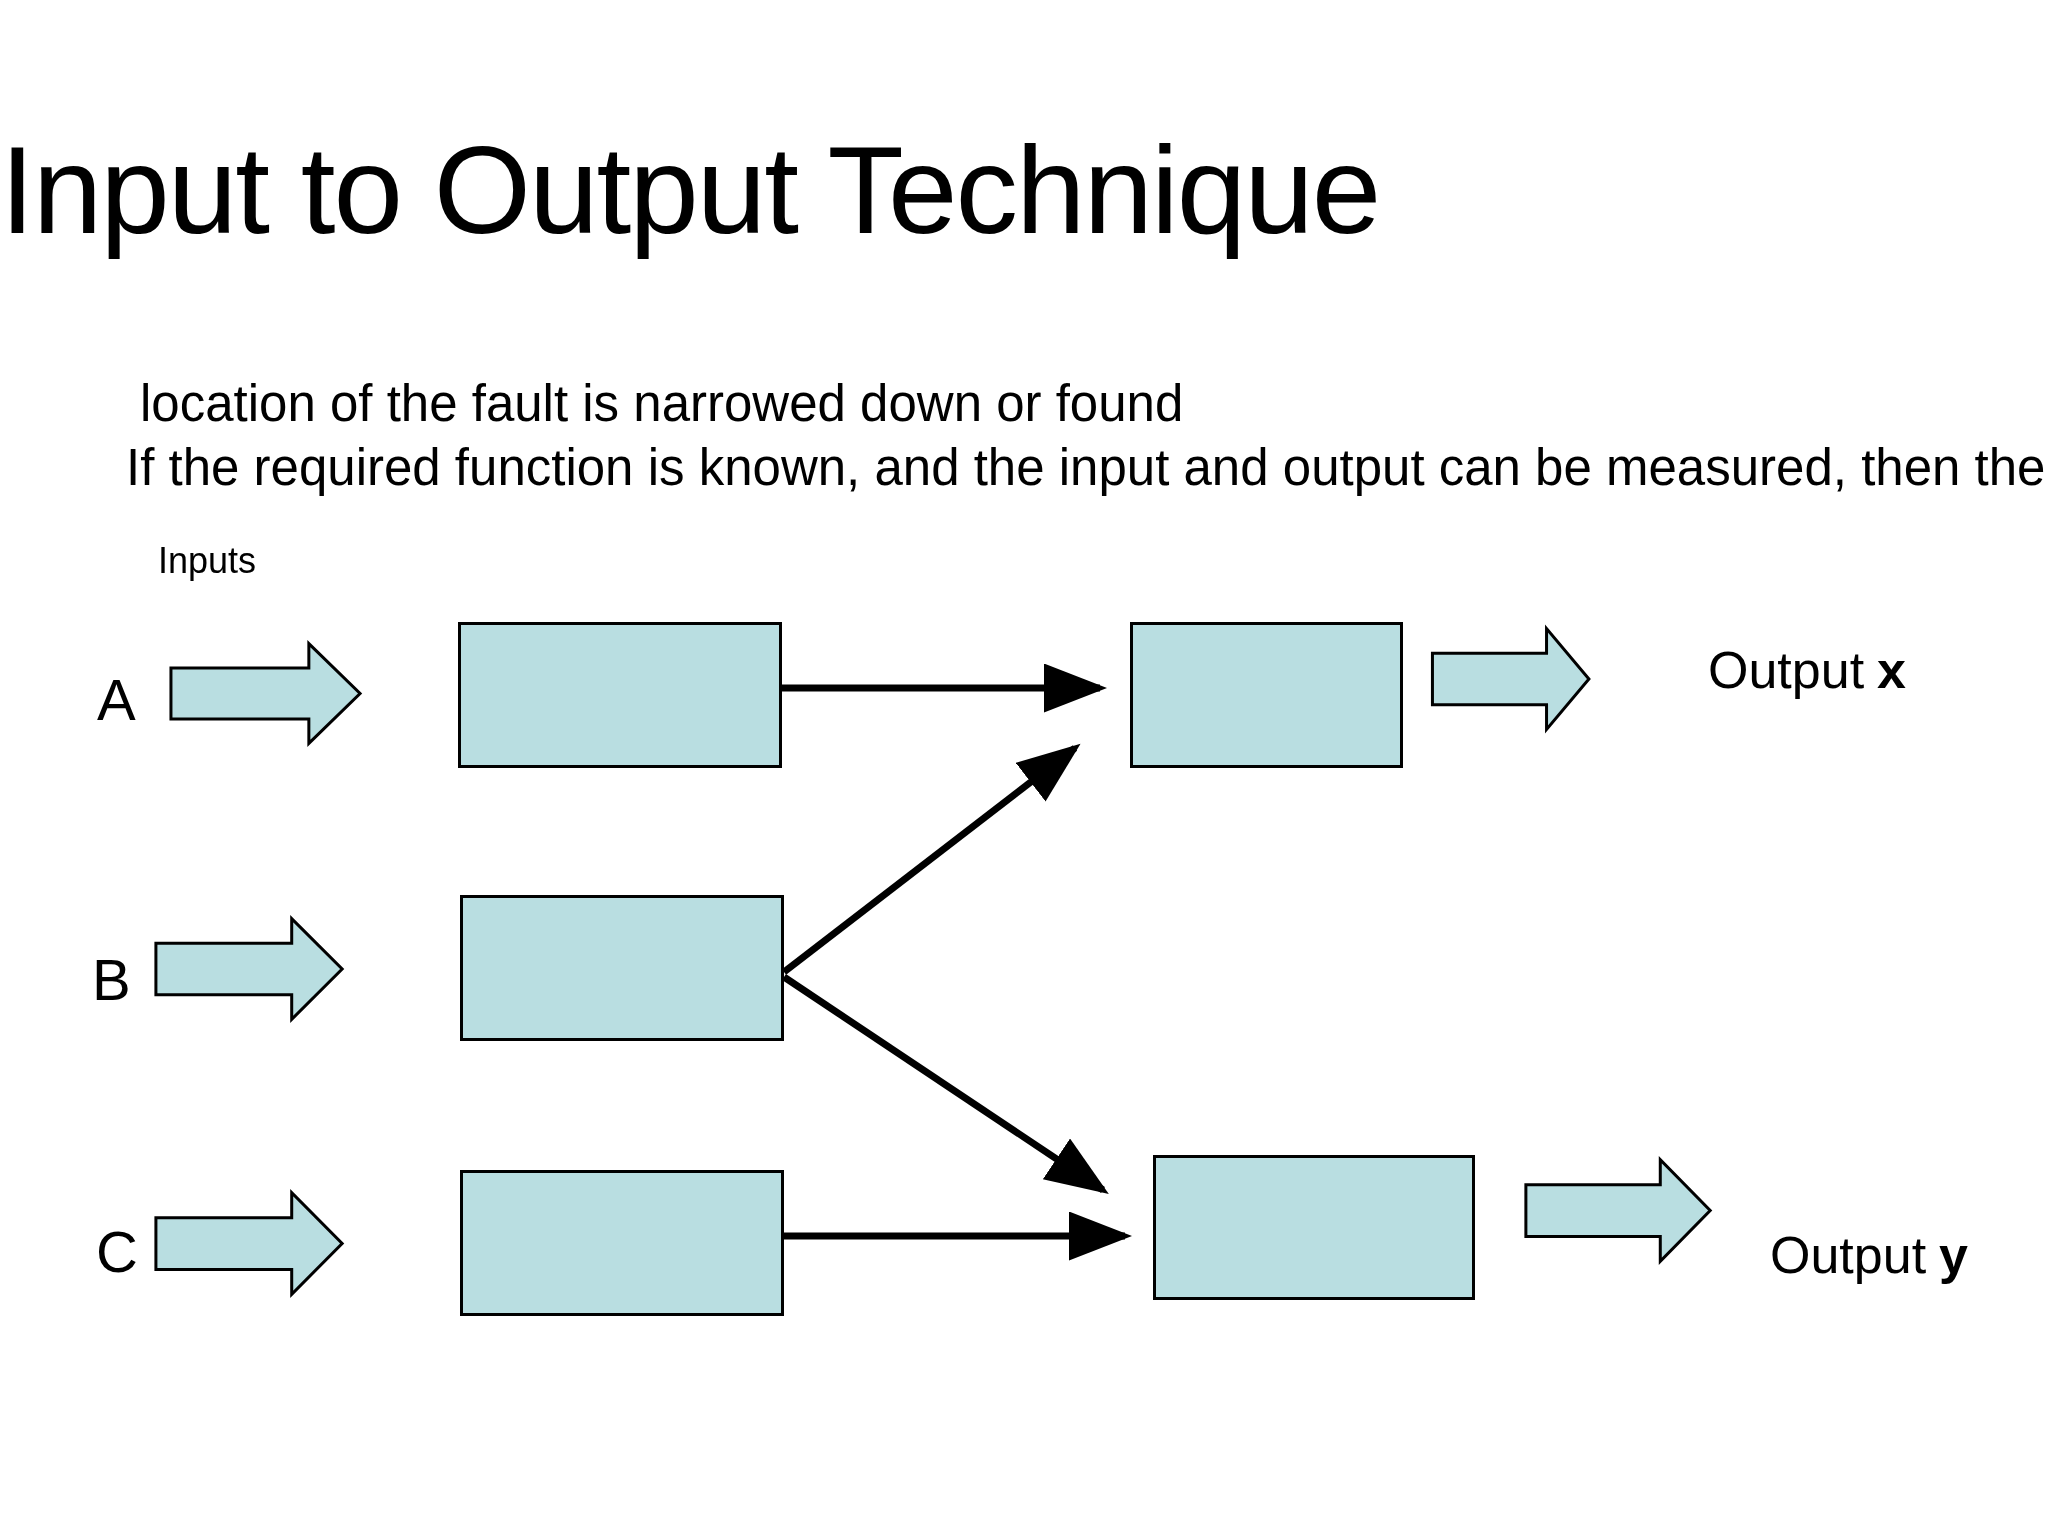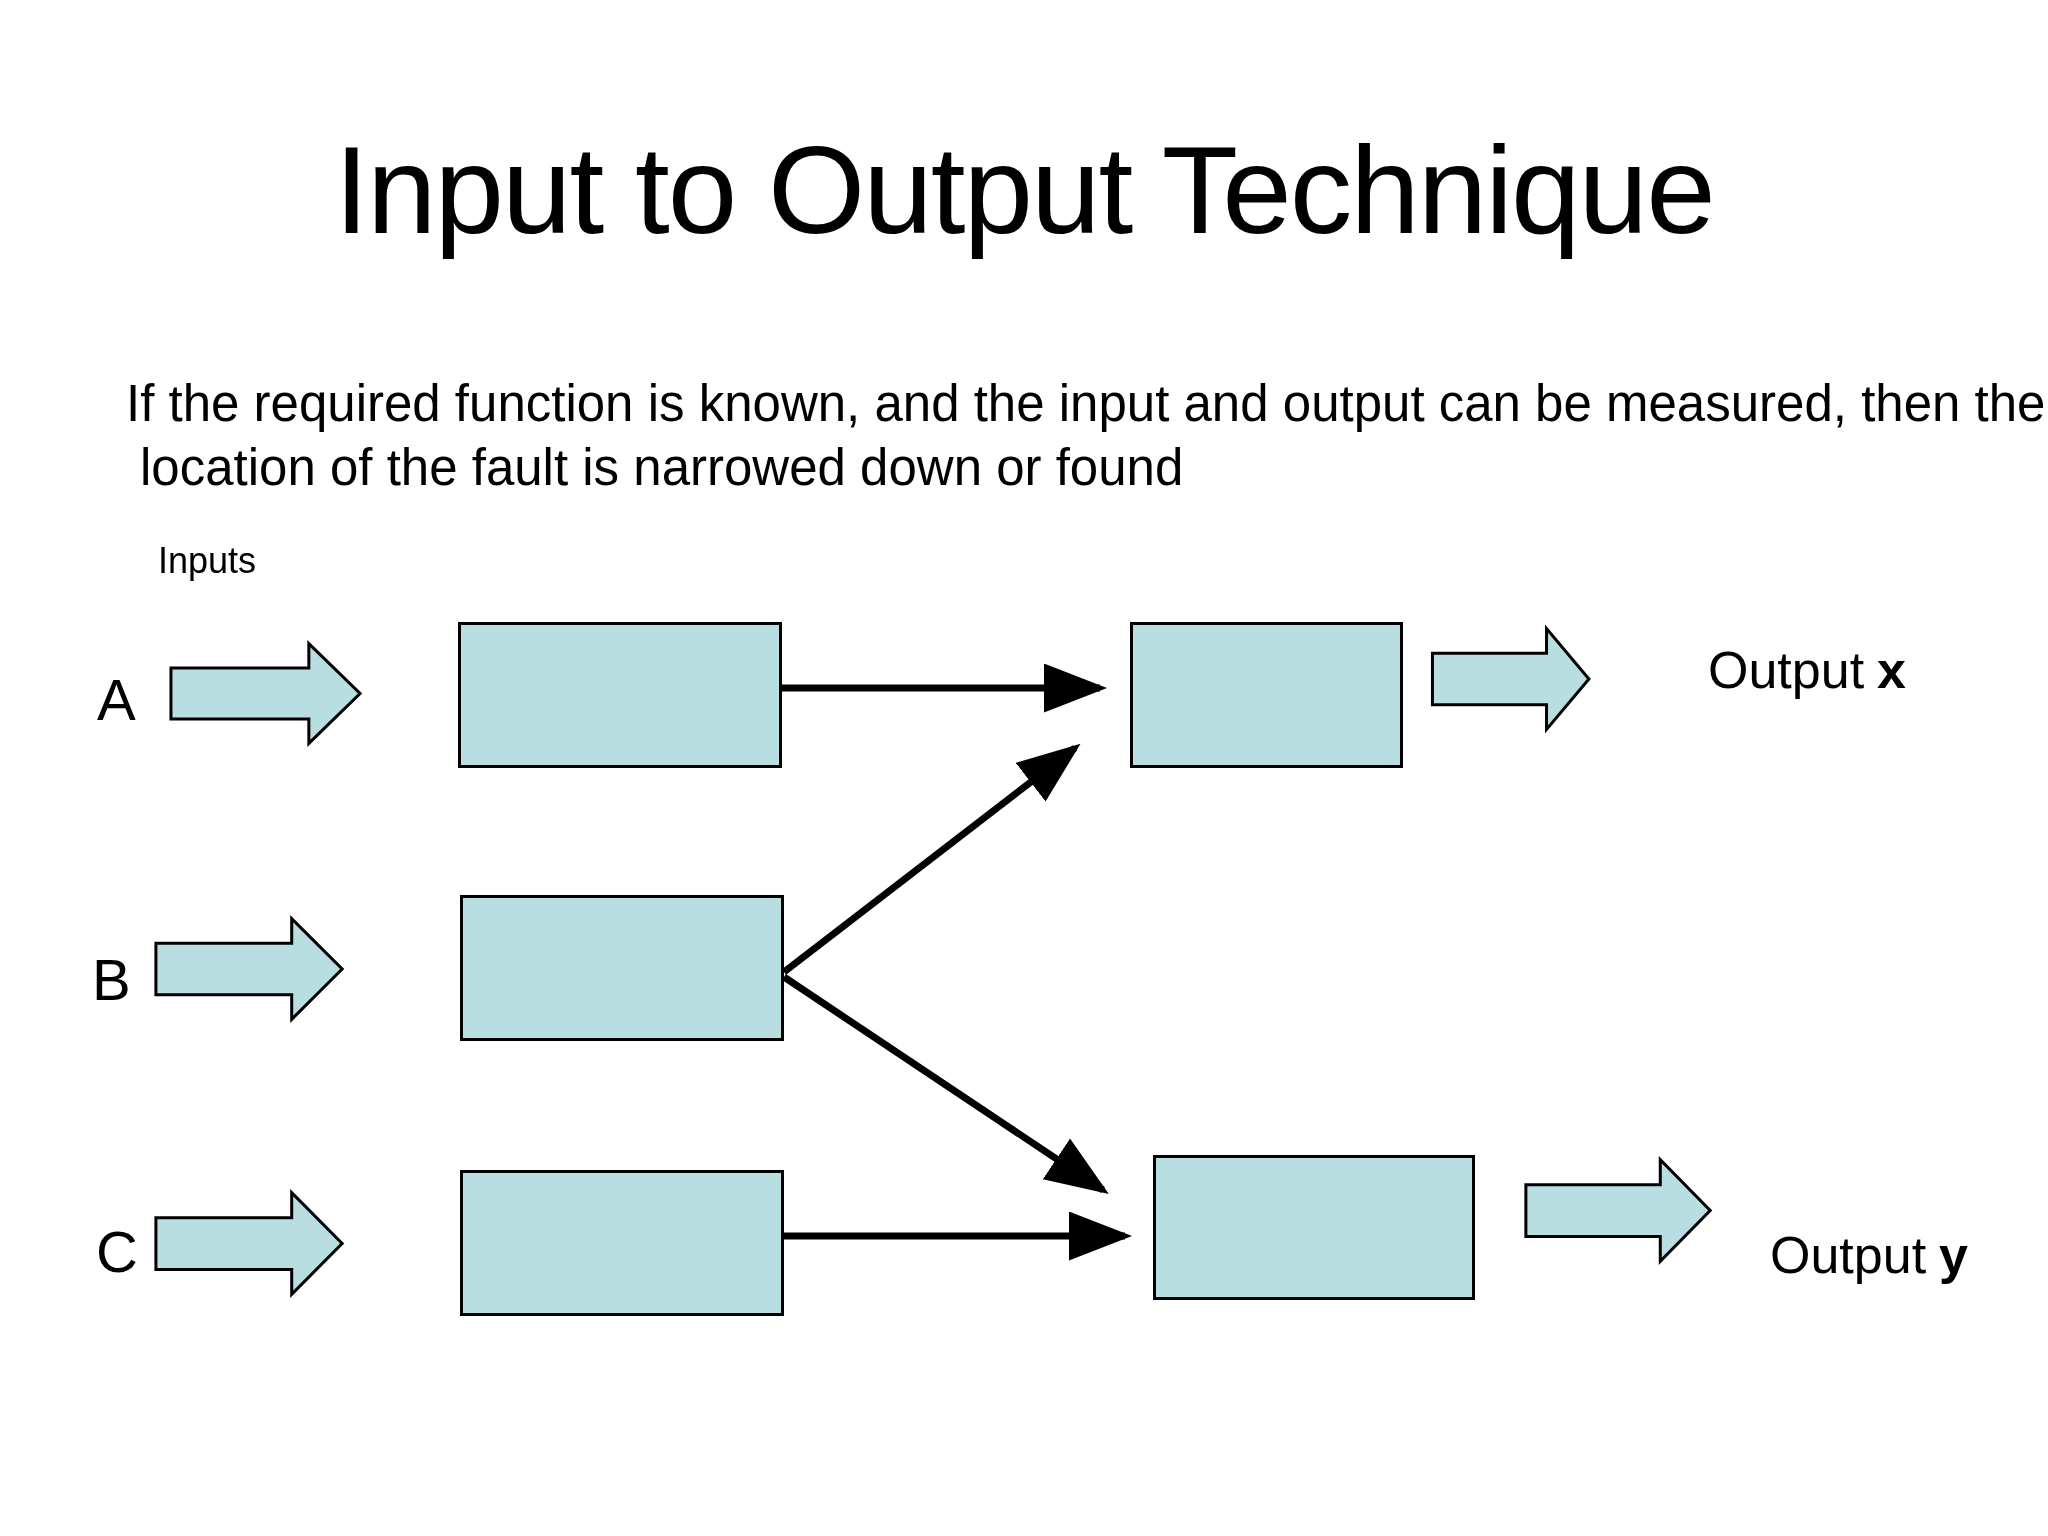--- a/index.html
+++ b/index.html
@@ -10,21 +10,21 @@
   }
   * { margin: 0; padding: 0; box-sizing: border-box; }
   html, body { background: var(--background); }
   body { width: 2048px; height: 1536px; position: relative; overflow: hidden;
          font-family: "Liberation Sans", sans-serif; color: var(--text); }
 
   .slide { position: absolute; inset: 0; background: var(--background); }
 
   .slide-title {
     position: absolute; left: 0; right: 0; top: 118px;
-    text-align: center; font-size: 125px; font-weight: normal;
+    text-align: left; font-size: 125px; font-weight: normal;
     letter-spacing: -2px; white-space: nowrap;
   }
 
   .desc { position: absolute; left: 126px; top: 372px; font-size: 51px; line-height: 64px; }
   .desc-line { white-space: nowrap; }
   .desc-line.line2 { padding-left: 14px; }
 
   .inputs-label { position: absolute; left: 158px; top: 540px; font-size: 36px; }
 
   .io-letter { position: absolute; font-size: 58px; }
@@ -67,22 +67,22 @@
   .label-out-y { left: 1770px; top: 1225px; }
 </style>
 </head>
 <body>
 
 <div class="slide">
 
   <h1 class="slide-title">Input to Output Technique</h1>
 
   <div class="desc">
+    <div class="desc-line line2">location of the fault is narrowed down or found</div>
     <div class="desc-line">If the required function is known, and the input and output can be measured, then the</div>
-    <div class="desc-line line2">location of the fault is narrowed down or found</div>
   </div>
 
   <div class="inputs-label">Inputs</div>
 
   <div class="io-letter letter-a">A</div>
   <div class="io-letter letter-b">B</div>
   <div class="io-letter letter-c">C</div>
 
   <svg class="block-arrow arrow-a" viewBox="0 0 200 120" preserveAspectRatio="none">
     <polygon points="3,33 143,33 143,7 195,60 143,113 143,87 3,87"></polygon>

